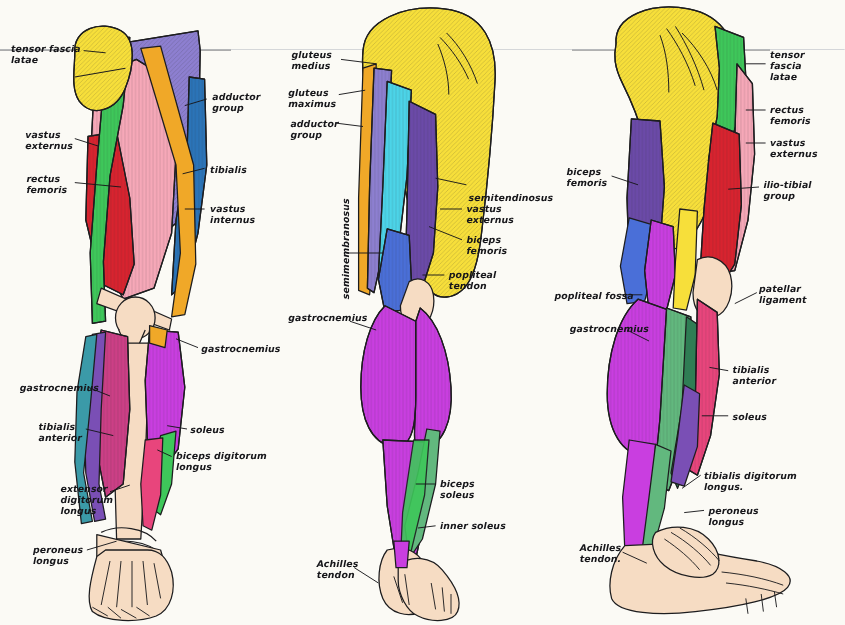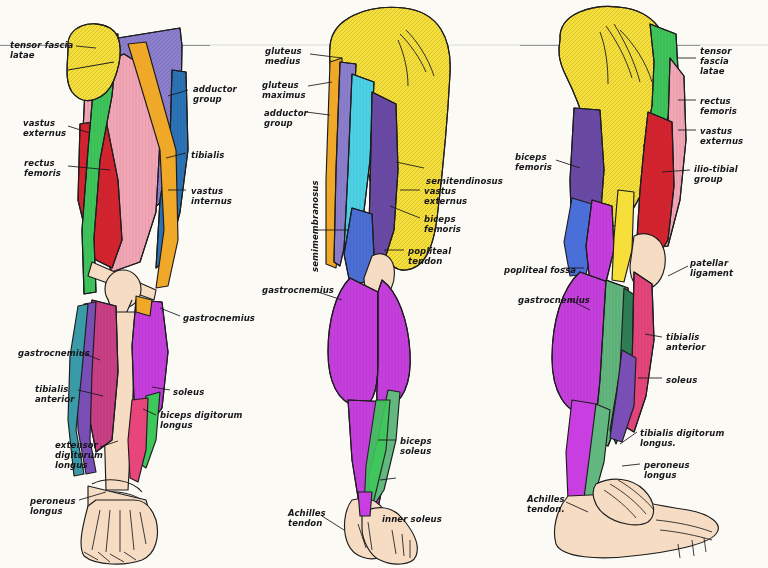--- a/index.html
+++ b/index.html
@@ -309,21 +309,21 @@
     <div class="lbl" style="left: 262px; top: 285px;">gastrocnemius</div>
     <div class="lbl" style="left: 426px; top: 176px; text-align: right;">semitendinosus</div>
     <div class="lbl" style="left: 424px; top: 186px;">vastus
 externus</div>
     <div class="lbl" style="left: 424px; top: 214px;">biceps
 femoris</div>
     <div class="lbl" style="left: 408px; top: 246px;">popliteal
 tendon</div>
     <div class="lbl" style="left: 400px; top: 436px;">biceps
 soleus</div>
-    <div class="lbl" style="left: 382px; top: 474px; margin-top: 40px;">inner soleus</div>
+    <div class="lbl" style="left: 400px; top: 474px;">inner soleus</div>
     <div class="lbl" style="left: 288px; top: 508px;">Achilles
 tendon</div>
     <div class="lbl" style="left: 700px; top: 46px;">tensor
 fascia
 latae</div>
     <div class="lbl" style="left: 700px; top: 96px;">rectus
 femoris</div>
     <div class="lbl" style="left: 700px; top: 126px;">vastus
 externus</div>
     <div class="lbl" style="left: 694px; top: 164px;">ilio-tibial

